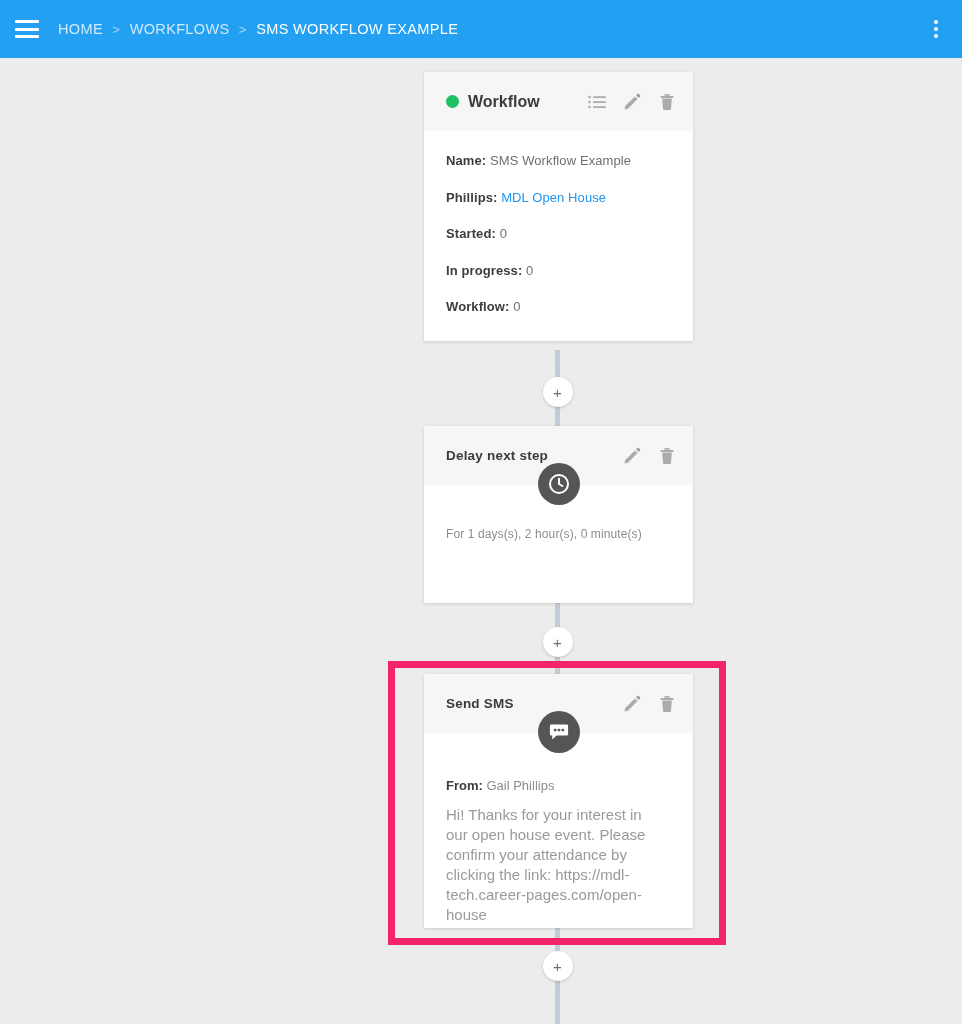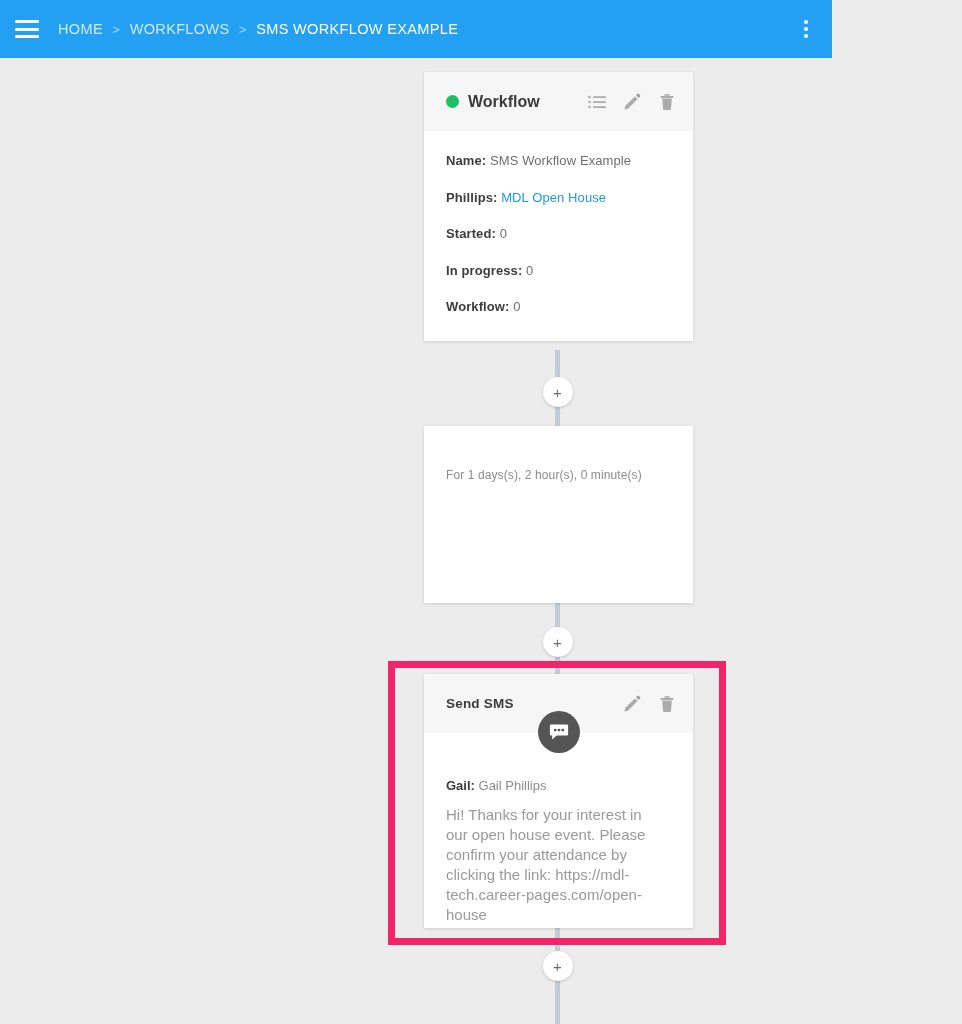--- a/index.html
+++ b/index.html
@@ -14,21 +14,21 @@
     width: 962px;
     height: 1024px;
     background: #ececec;
     overflow: hidden;
   }
 
   
   .appbar {
     position: absolute;
     top: 0; left: 0;
-    width: 832px;
+    width: 962px;
     height: 58px;
     background: #23a0f2;
     display: flex;
     align-items: center;
   }
   .hamburger {
     width: 24px;
     height: 18px;
     margin-left: 15px;
     margin-right: 19px;
@@ -290,20 +290,44 @@
         <div class="row">
           <b>Workflow:</b>
           <span>0</span>
         </div>
       </div>
     </div>
 
     <div class="plus" style="top:319px;">+</div>
 
     <div class="card" style="top:368px;height:177px;">
+      <div class="card-head">
+        <span class="card-title small">Delay next step</span>
+        <span class="head-actions">
+          <span class="icon-btn">
+            <svg width="18" height="18" viewBox="0 0 18 18">
+              <path fill="#9b9b9b" d="M2.2 13.1 L11.9 3.4 l2.7 2.7 L4.9 15.8 L1.6 16.4 Z"></path>
+              <path fill="#8a8a8a" d="M13.1 2.2 L14.2 1.1 c .5-.5 1.2-.5 1.7 0 l1 1 c .5 .5 .5 1.2 0 1.7 L15.8 4.9 Z"></path>
+            </svg>
+          </span>
+          <span class="icon-btn">
+            <svg width="16" height="18" viewBox="0 0 16 18">
+              <path fill="#9b9b9b" d="M5.4 1.2 h5.2 v1.6 H5.4 Z"></path>
+              <rect x="1.6" y="2.9" width="12.8" height="2" rx="0.5" fill="#9b9b9b"></rect>
+              <path fill="#9b9b9b" d="M3.2 5.6 h9.6 l-.8 10.2 a1.3 1.3 0 0 1-1.3 1.2 H5.3 a1.3 1.3 0 0 1-1.3-1.2 Z"></path>
+            </svg>
+          </span>
+        </span>
+        <span class="node-badge" style="top:37px;">
+          <svg width="24" height="24" viewBox="0 0 24 24">
+            <circle cx="12" cy="12" r="9" fill="none" stroke="#ffffff" stroke-width="2"></circle>
+            <path d="M12 6.8 V12 L15.4 14" fill="none" stroke="#ffffff" stroke-width="2" stroke-linecap="round"></path>
+          </svg>
+        </span>
+      </div>
       <div class="card-body" style="padding-top:42px;">
         <div class="delay-text">For 1 days(s), 2 hour(s), 0 minute(s)</div>
       </div>
     </div>
 
     <div class="plus" style="top:569px;">+</div>
 
     <div class="card" style="top:616px;height:254px;">
       <div class="card-head">
         <span class="card-title small">Send SMS</span>
@@ -328,21 +352,21 @@
             <g fill="#555555">
               <circle cx="8.2" cy="10.1" r="1.45"></circle>
               <circle cx="12.0" cy="10.1" r="1.45"></circle>
               <circle cx="15.8" cy="10.1" r="1.45"></circle>
             </g>
           </svg>
         </span>
       </div>
       <div class="card-body" style="padding-top:45px;">
         <div class="sms-from">
-          <b>Gail:</b>
+          <b>From:</b>
           <span>Gail Phillips</span>
         </div>
         <div class="sms-msg">Hi! Thanks for your interest in our open house event. Please confirm your attendance by clicking the link: https://mdl-tech.career-pages.com/open-house</div>
       </div>
     </div>
 
     <div class="highlight-box" style="left:378px; top:603px; width:338px; height:284px;"></div>
 
     <div class="plus" style="top:893px;">+</div>
 

